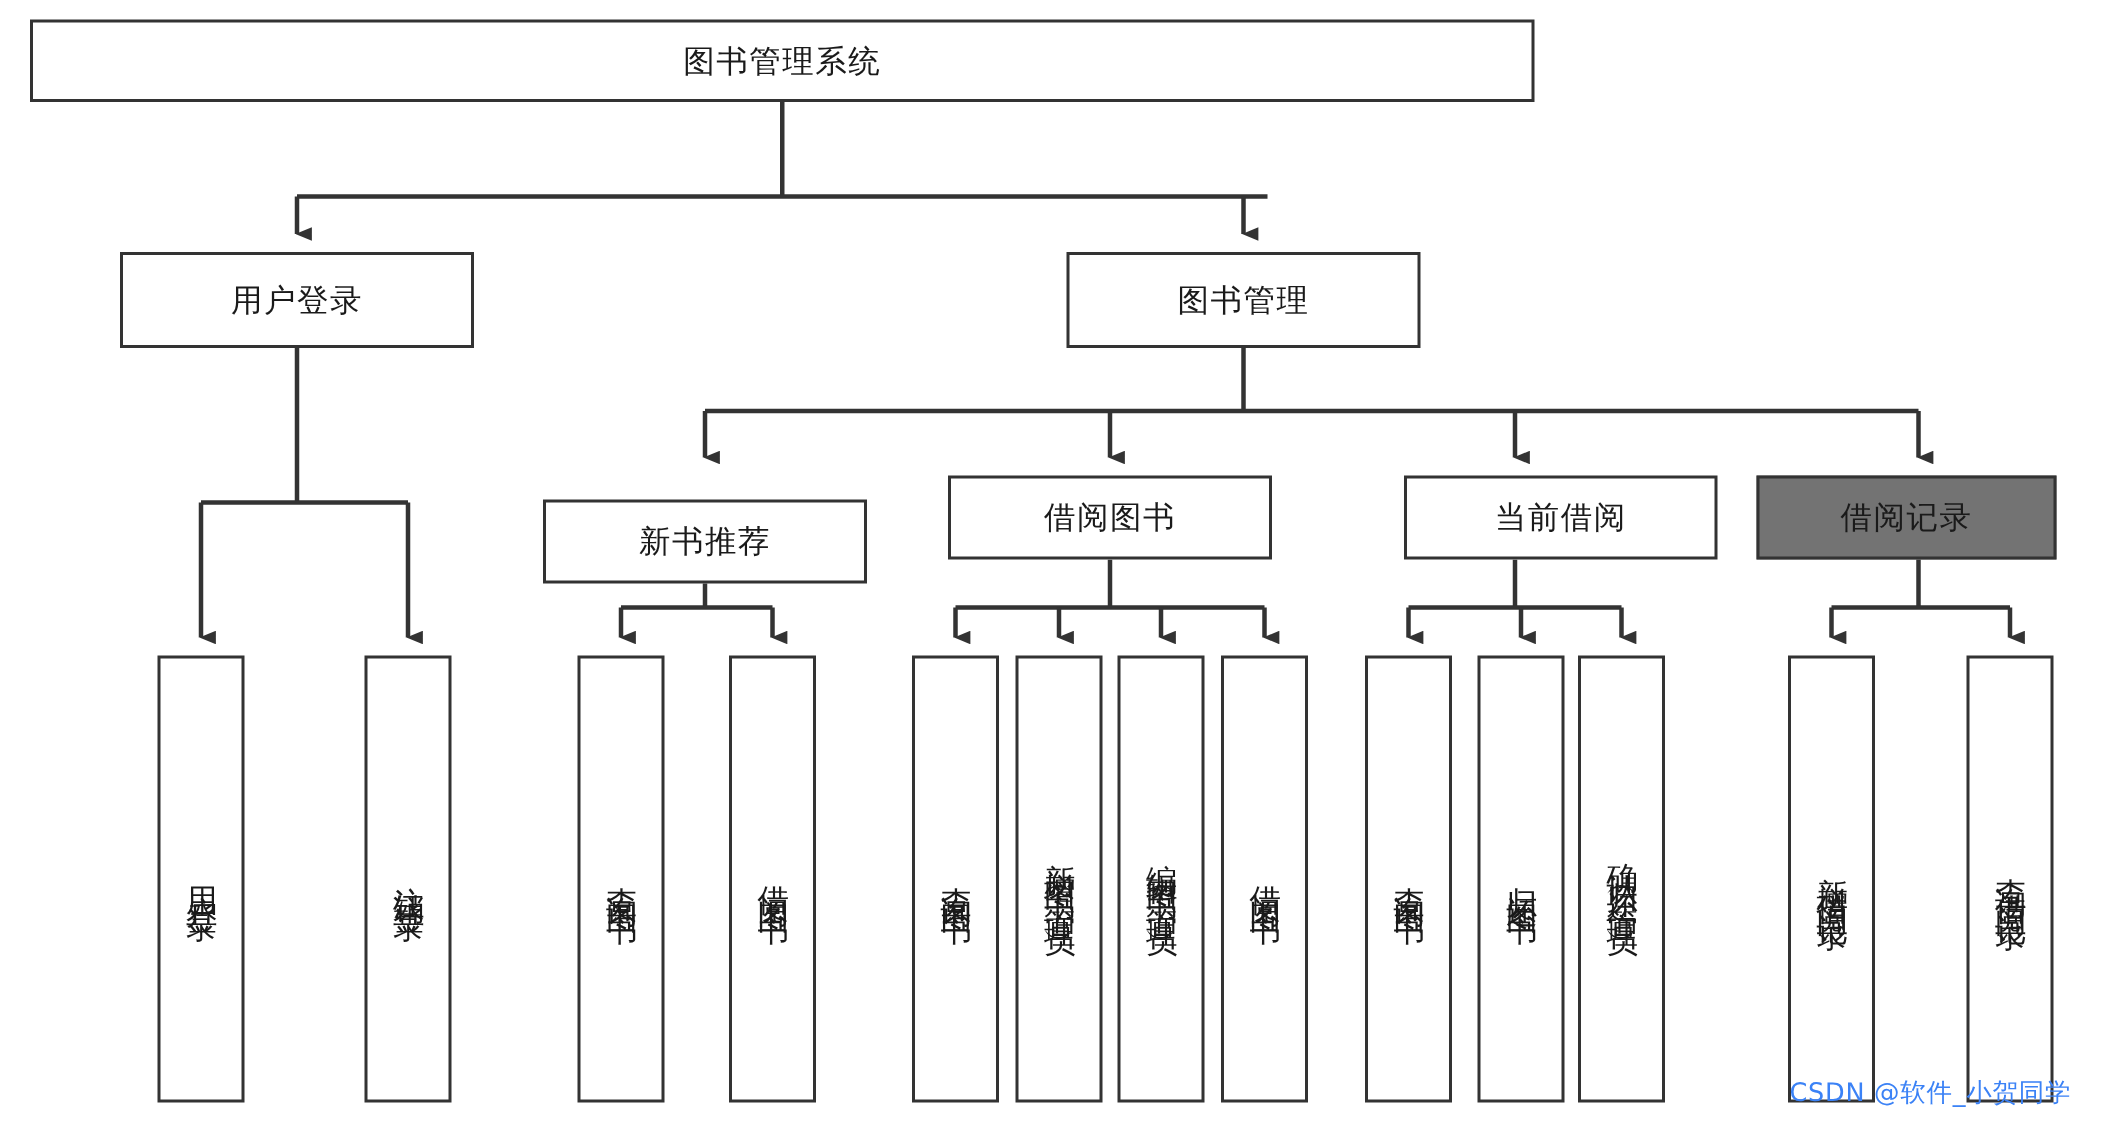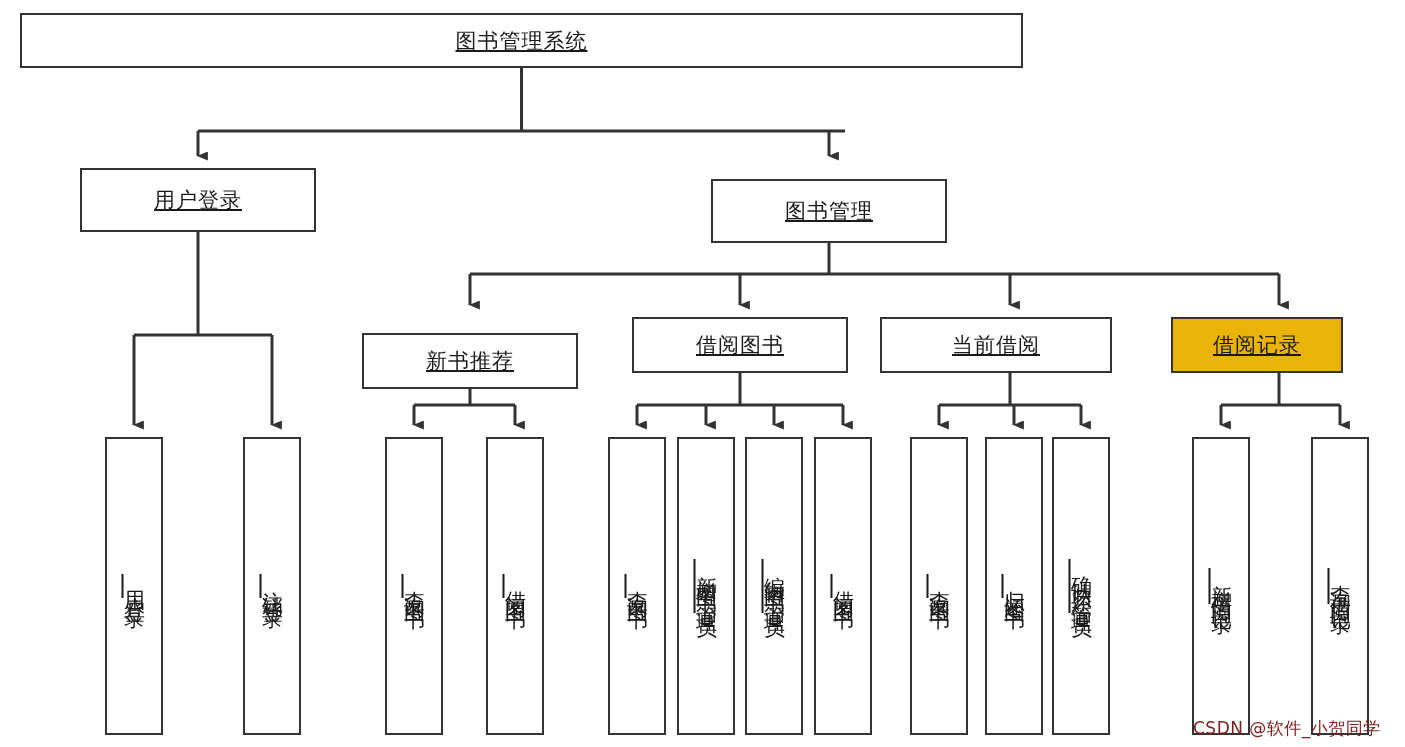--- a/index.html
+++ b/index.html
@@ -28,21 +28,20 @@
   }
   .node {
     position: absolute;
     box-sizing: border-box;
     background: #ffffff;
     border: 2px solid #333333;
     display: flex;
     align-items: center;
     justify-content: center;
     color: #1a1a1a;
-    text-decoration: underline;
   }
   .node.h {
     font-size: 21px;
     letter-spacing: 1px;
   }
   .node.v {
     font-size: 21px;
     align-items: center;
     justify-content: center;
   }
@@ -117,34 +116,34 @@
     </g>
   </svg>
 
   <div class="node h" id="n-root" style="left: 20px; top: 13px; width: 1003px; height: 55px; border-color: rgb(51, 51, 51); background: rgb(255, 255, 255); color: rgb(26, 26, 26);">
     <span>图书管理系统</span>
   </div>
 
   <div class="node h" id="n-l2-0" style="left: 80px; top: 168px; width: 236px; height: 64px; border-color: rgb(51, 51, 51); background: rgb(255, 255, 255); color: rgb(26, 26, 26);">
     <span>用户登录</span>
   </div>
-  <div class="node h" id="n-l2-1" style="left: 711px; top: 168px; width: 236px; height: 64px; border-color: rgb(51, 51, 51); background: rgb(255, 255, 255); color: rgb(26, 26, 26); margin-top: 11px;">
+  <div class="node h" id="n-l2-1" style="left: 711px; top: 168px; width: 236px; height: 64px; border-color: rgb(51, 51, 51); background: rgb(255, 255, 255); color: rgb(26, 26, 26);">
     <span>图书管理</span>
   </div>
 
   <div class="node h" id="n-l3-0" style="left: 362px; top: 317px; width: 216px; height: 56px; border-color: rgb(51, 51, 51); background: rgb(255, 255, 255); color: rgb(26, 26, 26); margin-top: 16px;">
     <span>新书推荐</span>
   </div>
   <div class="node h" id="n-l3-1" style="left: 632px; top: 317px; width: 216px; height: 56px; border-color: rgb(51, 51, 51); background: rgb(255, 255, 255); color: rgb(26, 26, 26);">
     <span>借阅图书</span>
   </div>
-  <div class="node h" id="n-l3-2" style="left: 880px; top: 317px; width: 232px; height: 56px; border-color: rgb(51, 51, 51); background: rgb(255, 255, 255); color: rgb(26, 26, 26);">
+  <div class="node h" id="n-l3-2" style="left: 936px; top: 317px; width: 209px; height: 56px; border-color: rgb(51, 51, 51); background: rgb(255, 255, 255); color: rgb(26, 26, 26);">
     <span>当前借阅</span>
   </div>
-  <div class="node h" id="n-l3-3" style="left: 1171px; top: 317px; width: 172px; height: 56px; border-color: rgb(51, 51, 51); background: #eab308; color: rgb(26, 26, 26);">
+  <div class="node h" id="n-l3-3" style="left: 1171px; top: 317px; width: 200px; height: 56px; border-color: rgb(51, 51, 51); background: #737373; color: rgb(26, 26, 26);">
     <span>借阅记录</span>
   </div>
 
   <div class="node v" id="n-lf-0" style="left: 105px; top: 437px; width: 58px; height: 298px; border-color: rgb(51, 51, 51); background: rgb(255, 255, 255); color: rgb(26, 26, 26);">
     <span class="vtext">用户登录</span>
   </div>
   <div class="node v" id="n-lf-1" style="left: 243px; top: 437px; width: 58px; height: 298px; border-color: rgb(51, 51, 51); background: rgb(255, 255, 255); color: rgb(26, 26, 26);">
     <span class="vtext">注销登录</span>
   </div>
   <div class="node v" id="n-lf-2" style="left: 385px; top: 437px; width: 58px; height: 298px; border-color: rgb(51, 51, 51); background: rgb(255, 255, 255); color: rgb(26, 26, 26);">
@@ -174,15 +173,15 @@
   <div class="node v" id="n-lf-10" style="left: 1052px; top: 437px; width: 58px; height: 298px; border-color: rgb(51, 51, 51); background: rgb(255, 255, 255); color: rgb(26, 26, 26);">
     <span class="vtext">确认归还（管理员）</span>
   </div>
   <div class="node v" id="n-lf-11" style="left: 1192px; top: 437px; width: 58px; height: 298px; border-color: rgb(51, 51, 51); background: rgb(255, 255, 255); color: rgb(26, 26, 26);">
     <span class="vtext">新增借阅记录</span>
   </div>
   <div class="node v" id="n-lf-12" style="left: 1311px; top: 437px; width: 58px; height: 298px; border-color: rgb(51, 51, 51); background: rgb(255, 255, 255); color: rgb(26, 26, 26);">
     <span class="vtext">查询借阅记录</span>
   </div>
 
-  <div class="watermark" id="wm" style="left: 1193px; top: 717px; color: #7f1d1d;">CSDN @软件_小贺同学</div>
+  <div class="watermark" id="wm" style="left: 1193px; top: 717px; color: #3b82f6;">CSDN @软件_小贺同学</div>
 
 </div>
 
 </body></html>

